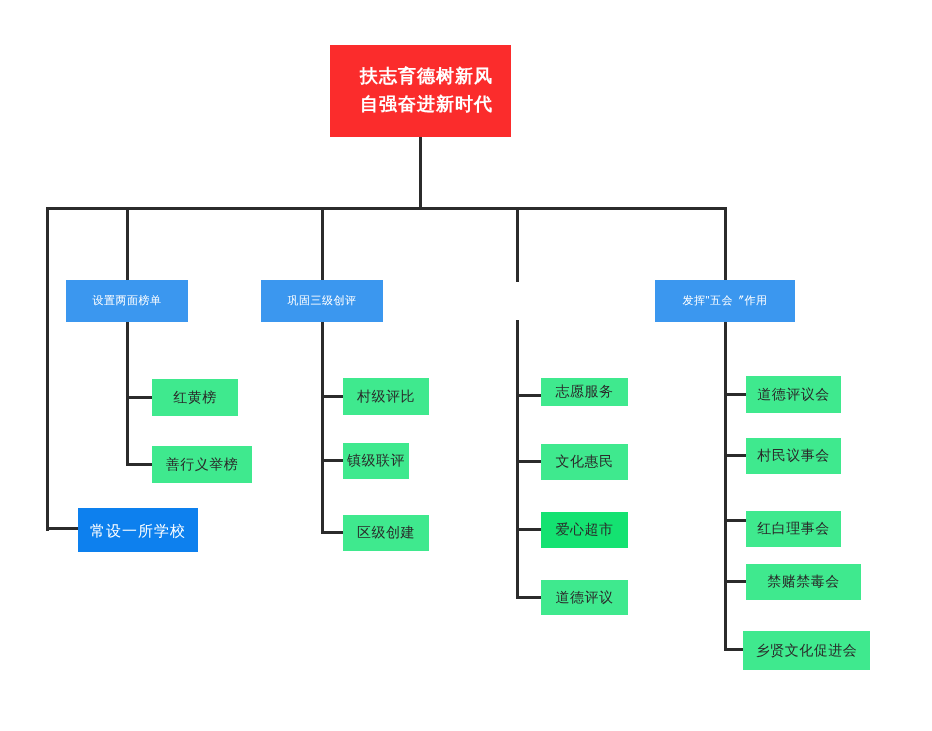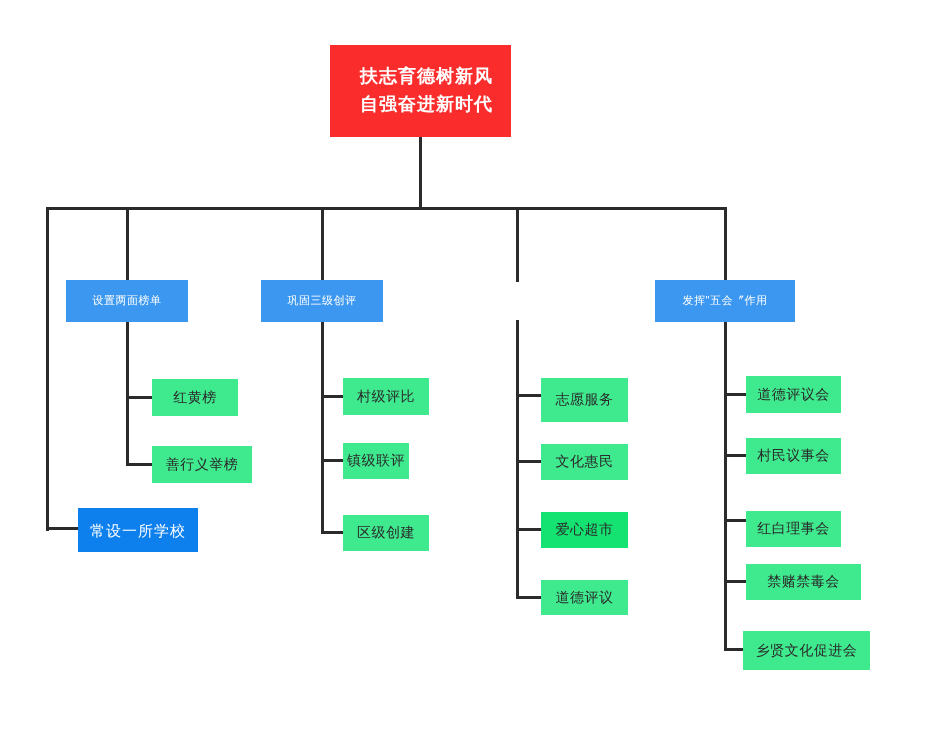--- a/index.html
+++ b/index.html
@@ -43,21 +43,21 @@
 
   <div class="node node-school" style="left:78px;top:508px;width:120px;height:44px;">常设一所学校</div>
 
   <div class="node node-leaf" style="left:152px;top:379px;width:86px;height:37px;">红黄榜</div>
   <div class="node node-leaf" style="left:152px;top:446px;width:100px;height:37px;">善行义举榜</div>
 
   <div class="node node-leaf" style="left:343px;top:378px;width:86px;height:37px;">村级评比</div>
   <div class="node node-leaf" style="left:343px;top:443px;width:66px;height:36px;">镇级联评</div>
   <div class="node node-leaf" style="left:343px;top:515px;width:86px;height:36px;">区级创建</div>
 
-  <div class="node node-leaf" style="left:541px;top:378px;width:87px;height:44px;">志愿服务</div>
+  <div class="node node-leaf" style="left:541px;top:378px;width:87px;height:28px;">志愿服务</div>
   <div class="node node-leaf" style="left:541px;top:444px;width:87px;height:36px;">文化惠民</div>
   <div class="node node-leaf alt" style="left:541px;top:512px;width:87px;height:36px;">爱心超市</div>
   <div class="node node-leaf" style="left:541px;top:580px;width:87px;height:35px;">道德评议</div>
 
   <div class="node node-leaf" style="left:746px;top:376px;width:95px;height:37px;">道德评议会</div>
   <div class="node node-leaf" style="left:746px;top:438px;width:95px;height:36px;">村民议事会</div>
   <div class="node node-leaf" style="left:746px;top:503px;width:95px;height:36px;margin-top:8px;">红白理事会</div>
   <div class="node node-leaf" style="left:746px;top:564px;width:115px;height:36px;">禁赌禁毒会</div>
   <div class="node node-leaf" style="left:743px;top:631px;width:127px;height:39px;">乡贤文化促进会</div>
 

